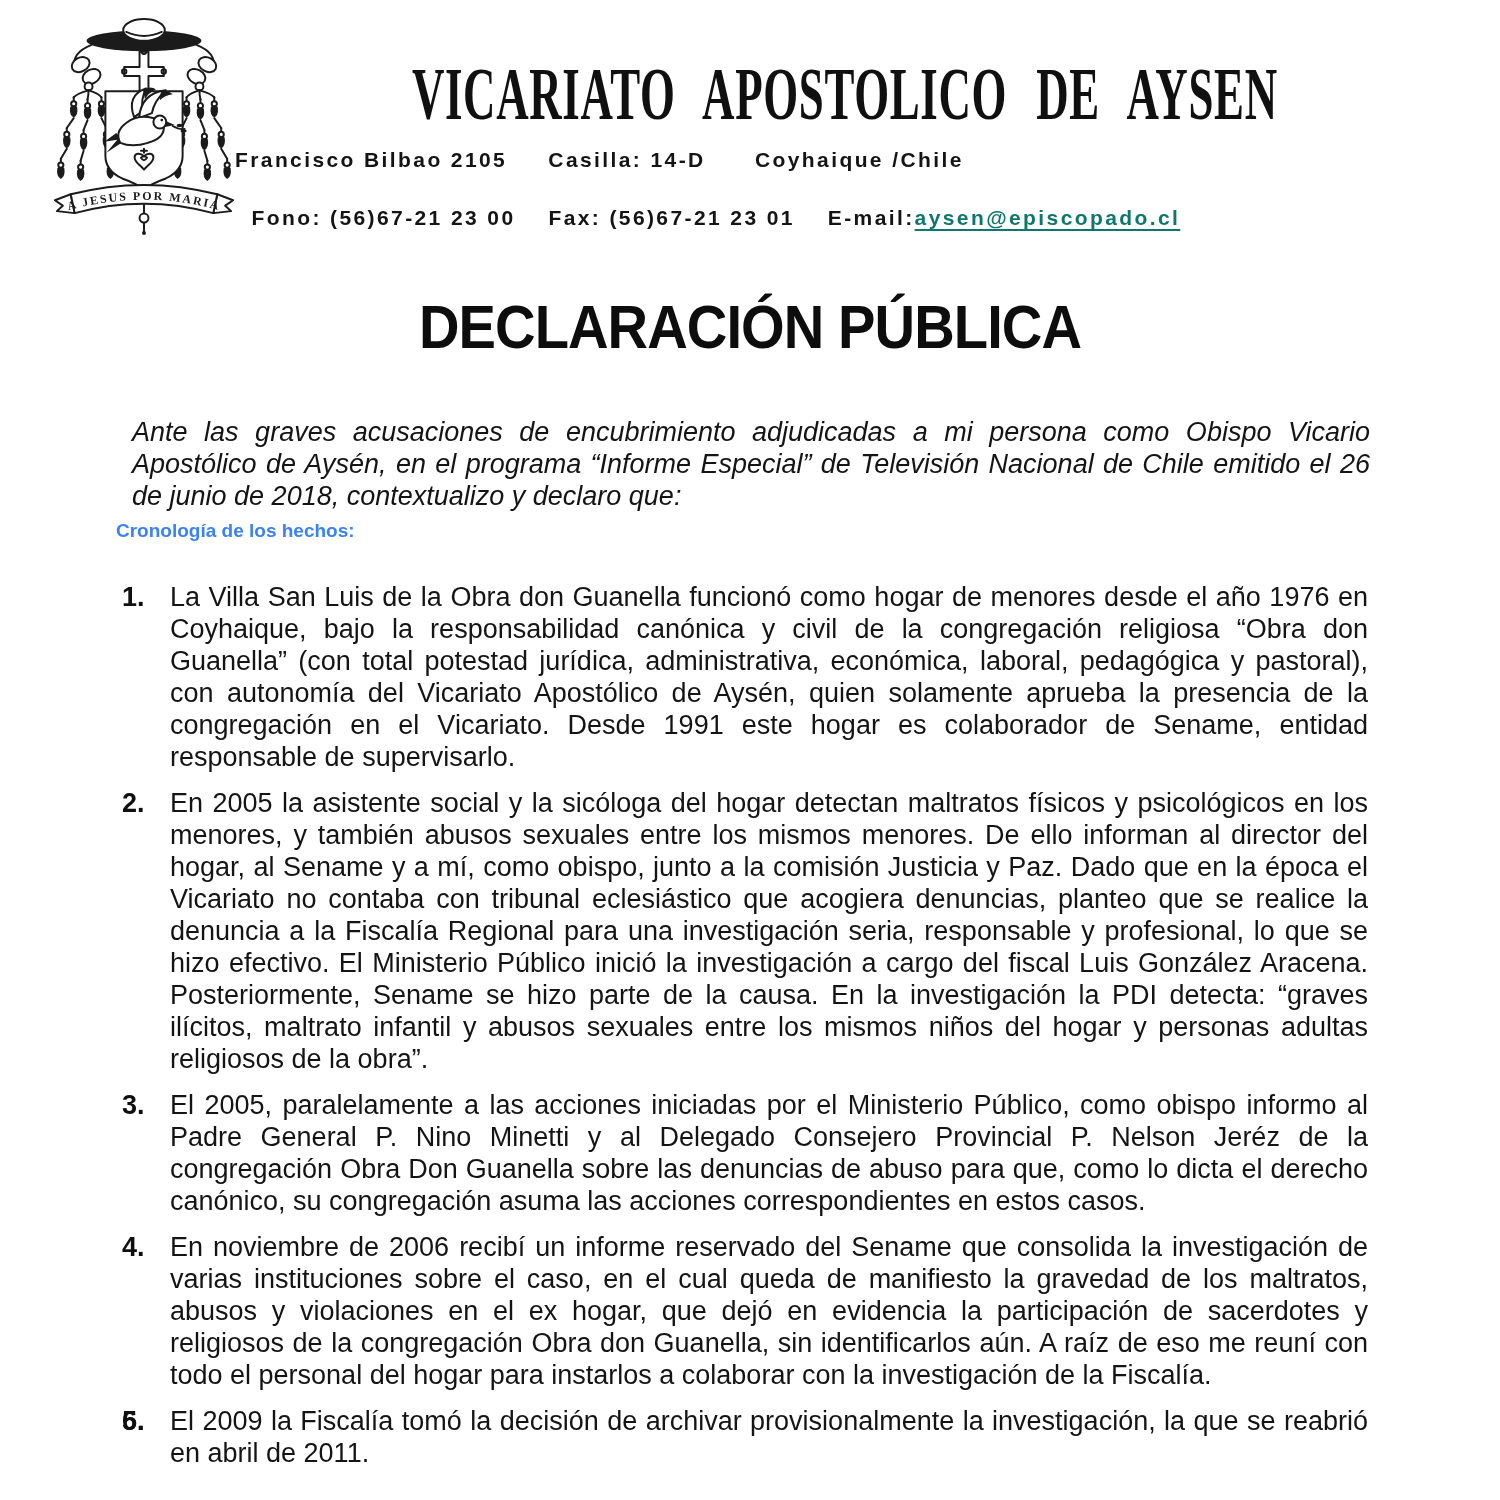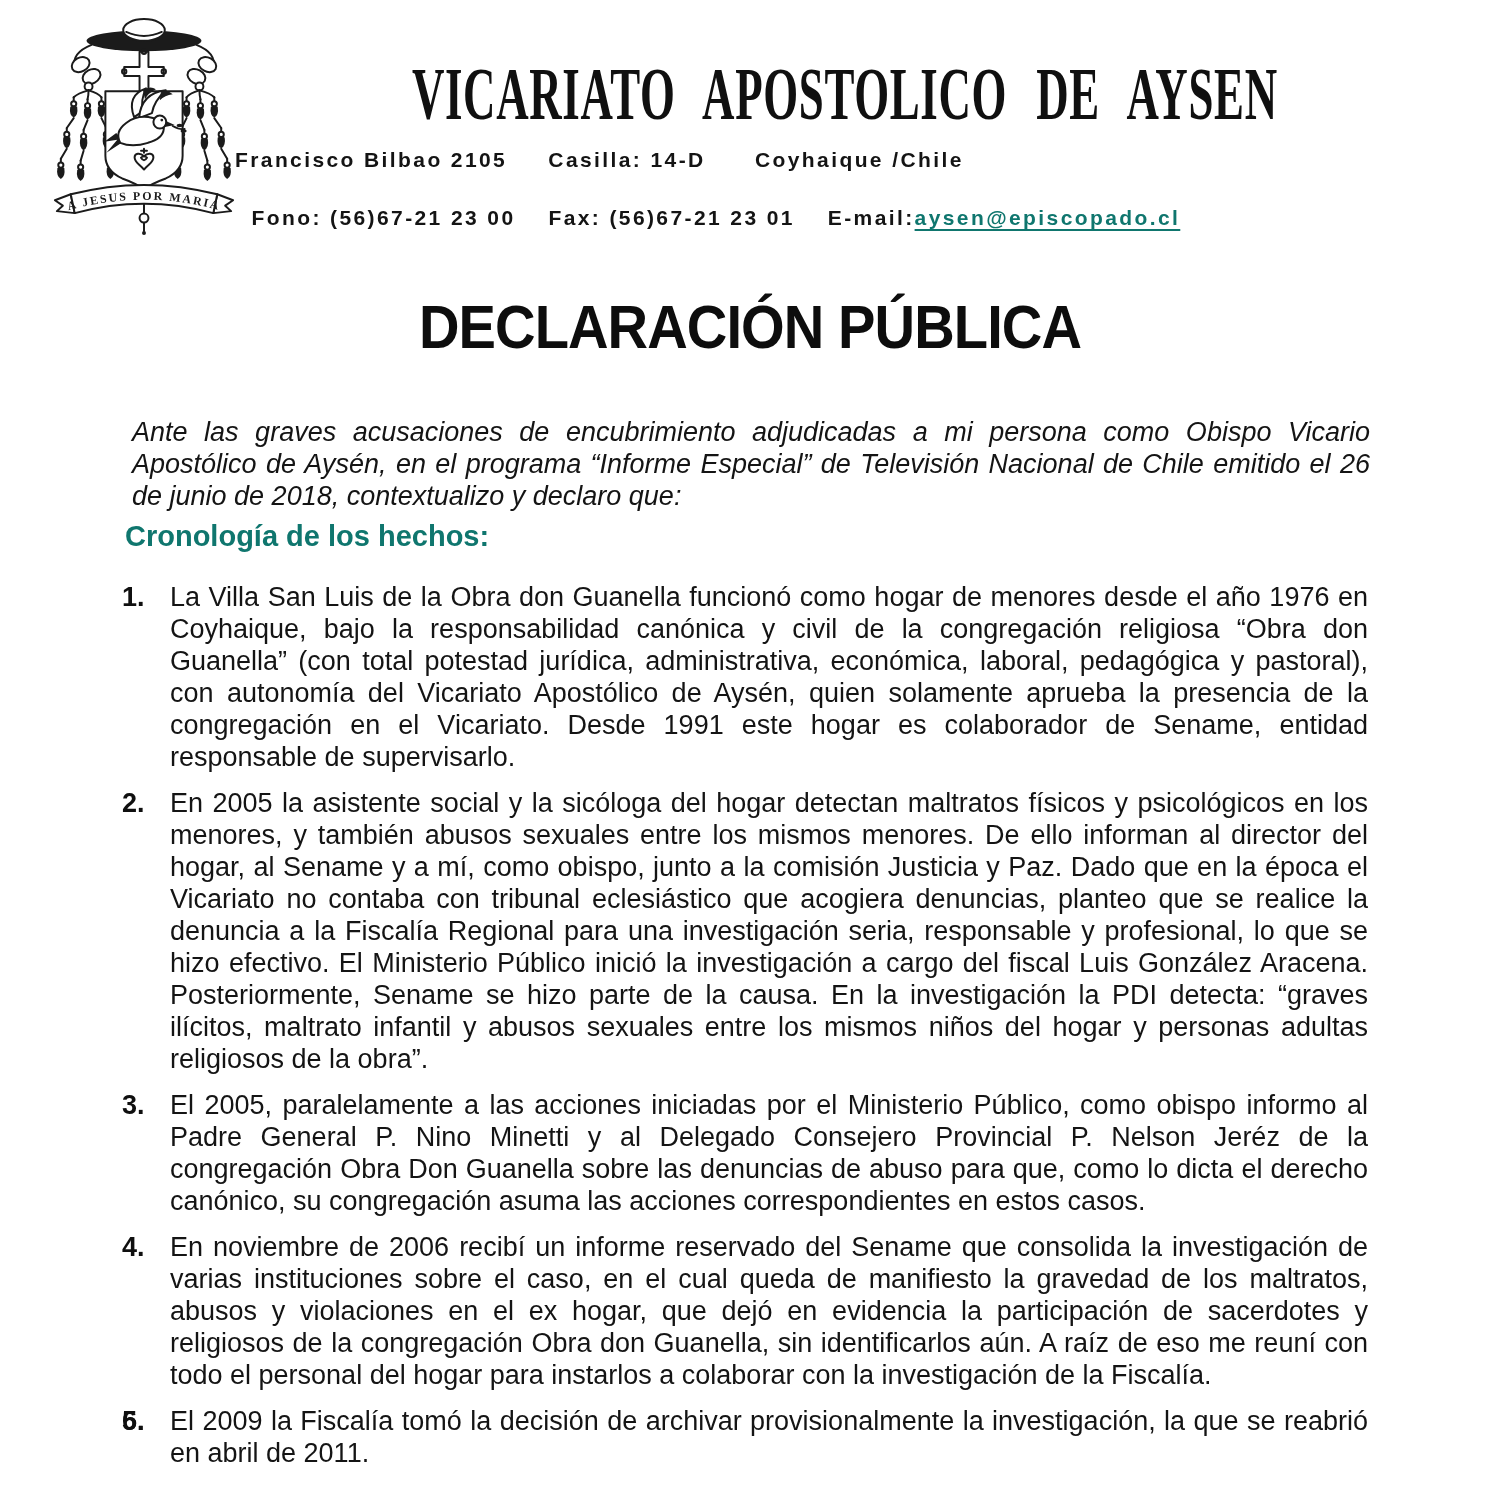--- a/index.html
+++ b/index.html
@@ -45,22 +45,22 @@
     letter-spacing:-1px; white-space:nowrap;
     transform:scaleX(0.92); transform-origin:50% 50%;
     color:#0d0d0d;
   }
   .intro {
     position:absolute; left:132px; top:396px; width:1238px;
     font-style:italic; font-size:27px; line-height:32px;
     text-align:justify; color:#141414;margin-top:20px;
   }
   .section-heading {
-    position:absolute; left:125px; top:520px;
-    font-weight:bold; font-size:29px; color:#0f766e;
+    position:absolute; left:116px; top:520px;
+    font-weight:bold; font-size:19px; color:#3b82f6;
   }
   .chronology {
     position:absolute; left:122px; top:581px; width:1246px;
   }
   .item {
     position:relative; padding-left:48px;
     font-size:27px; line-height:32px;
     text-align:justify; color:#141414;
     margin-bottom:14px;
   }

